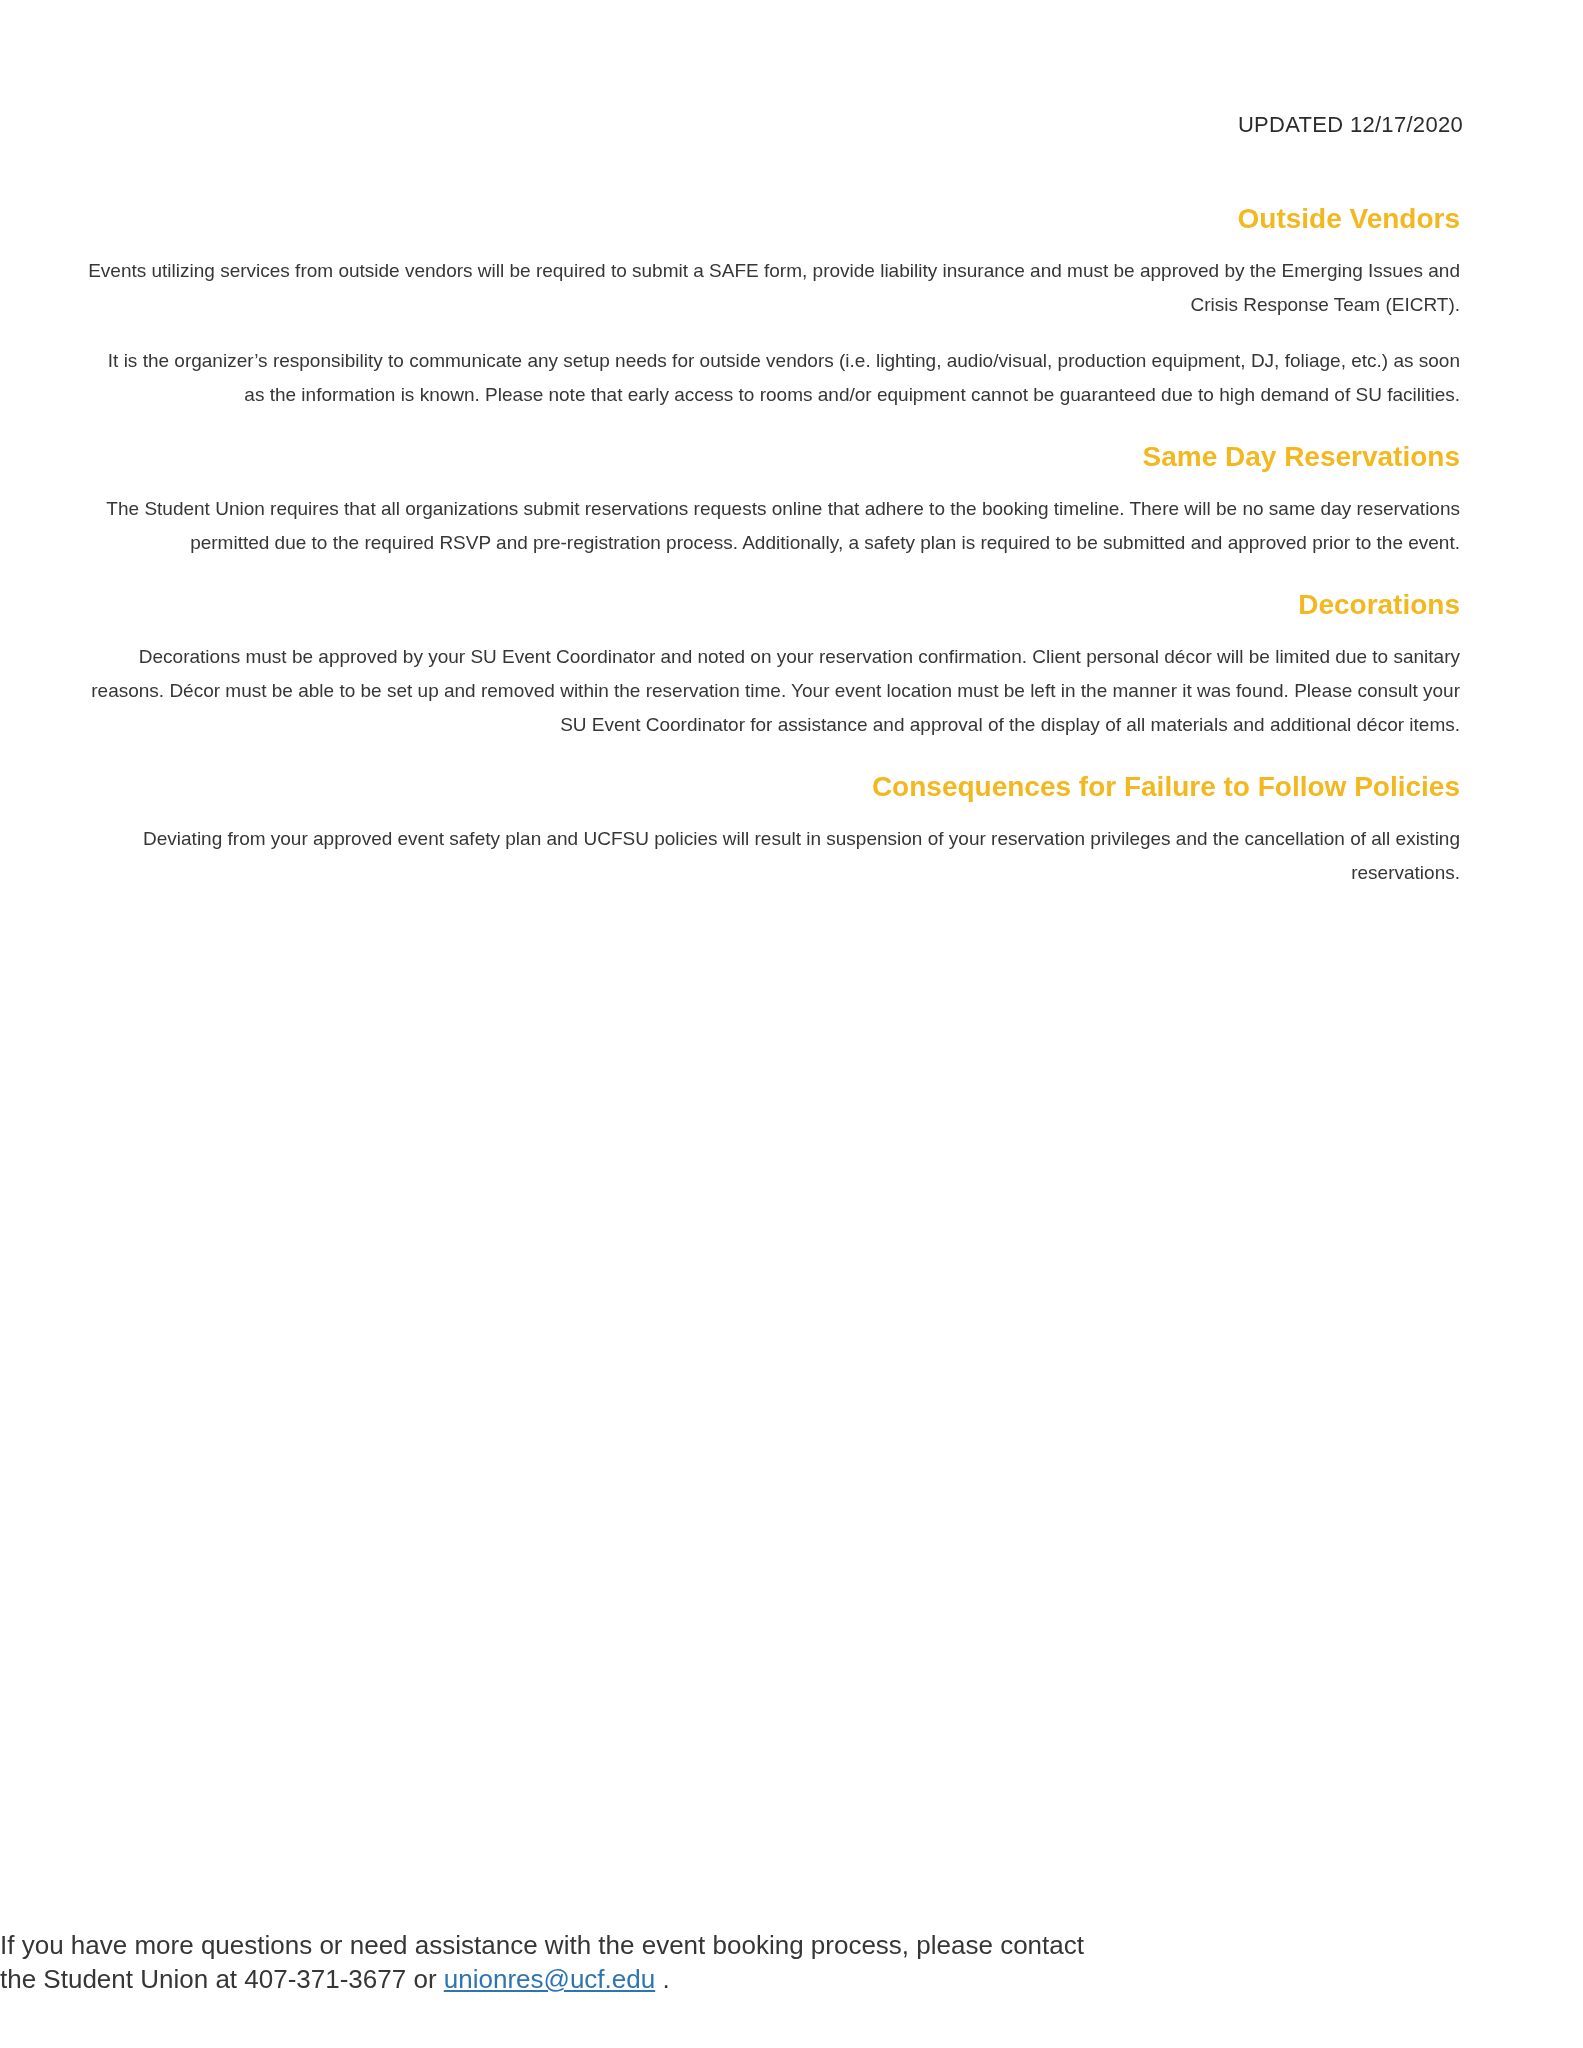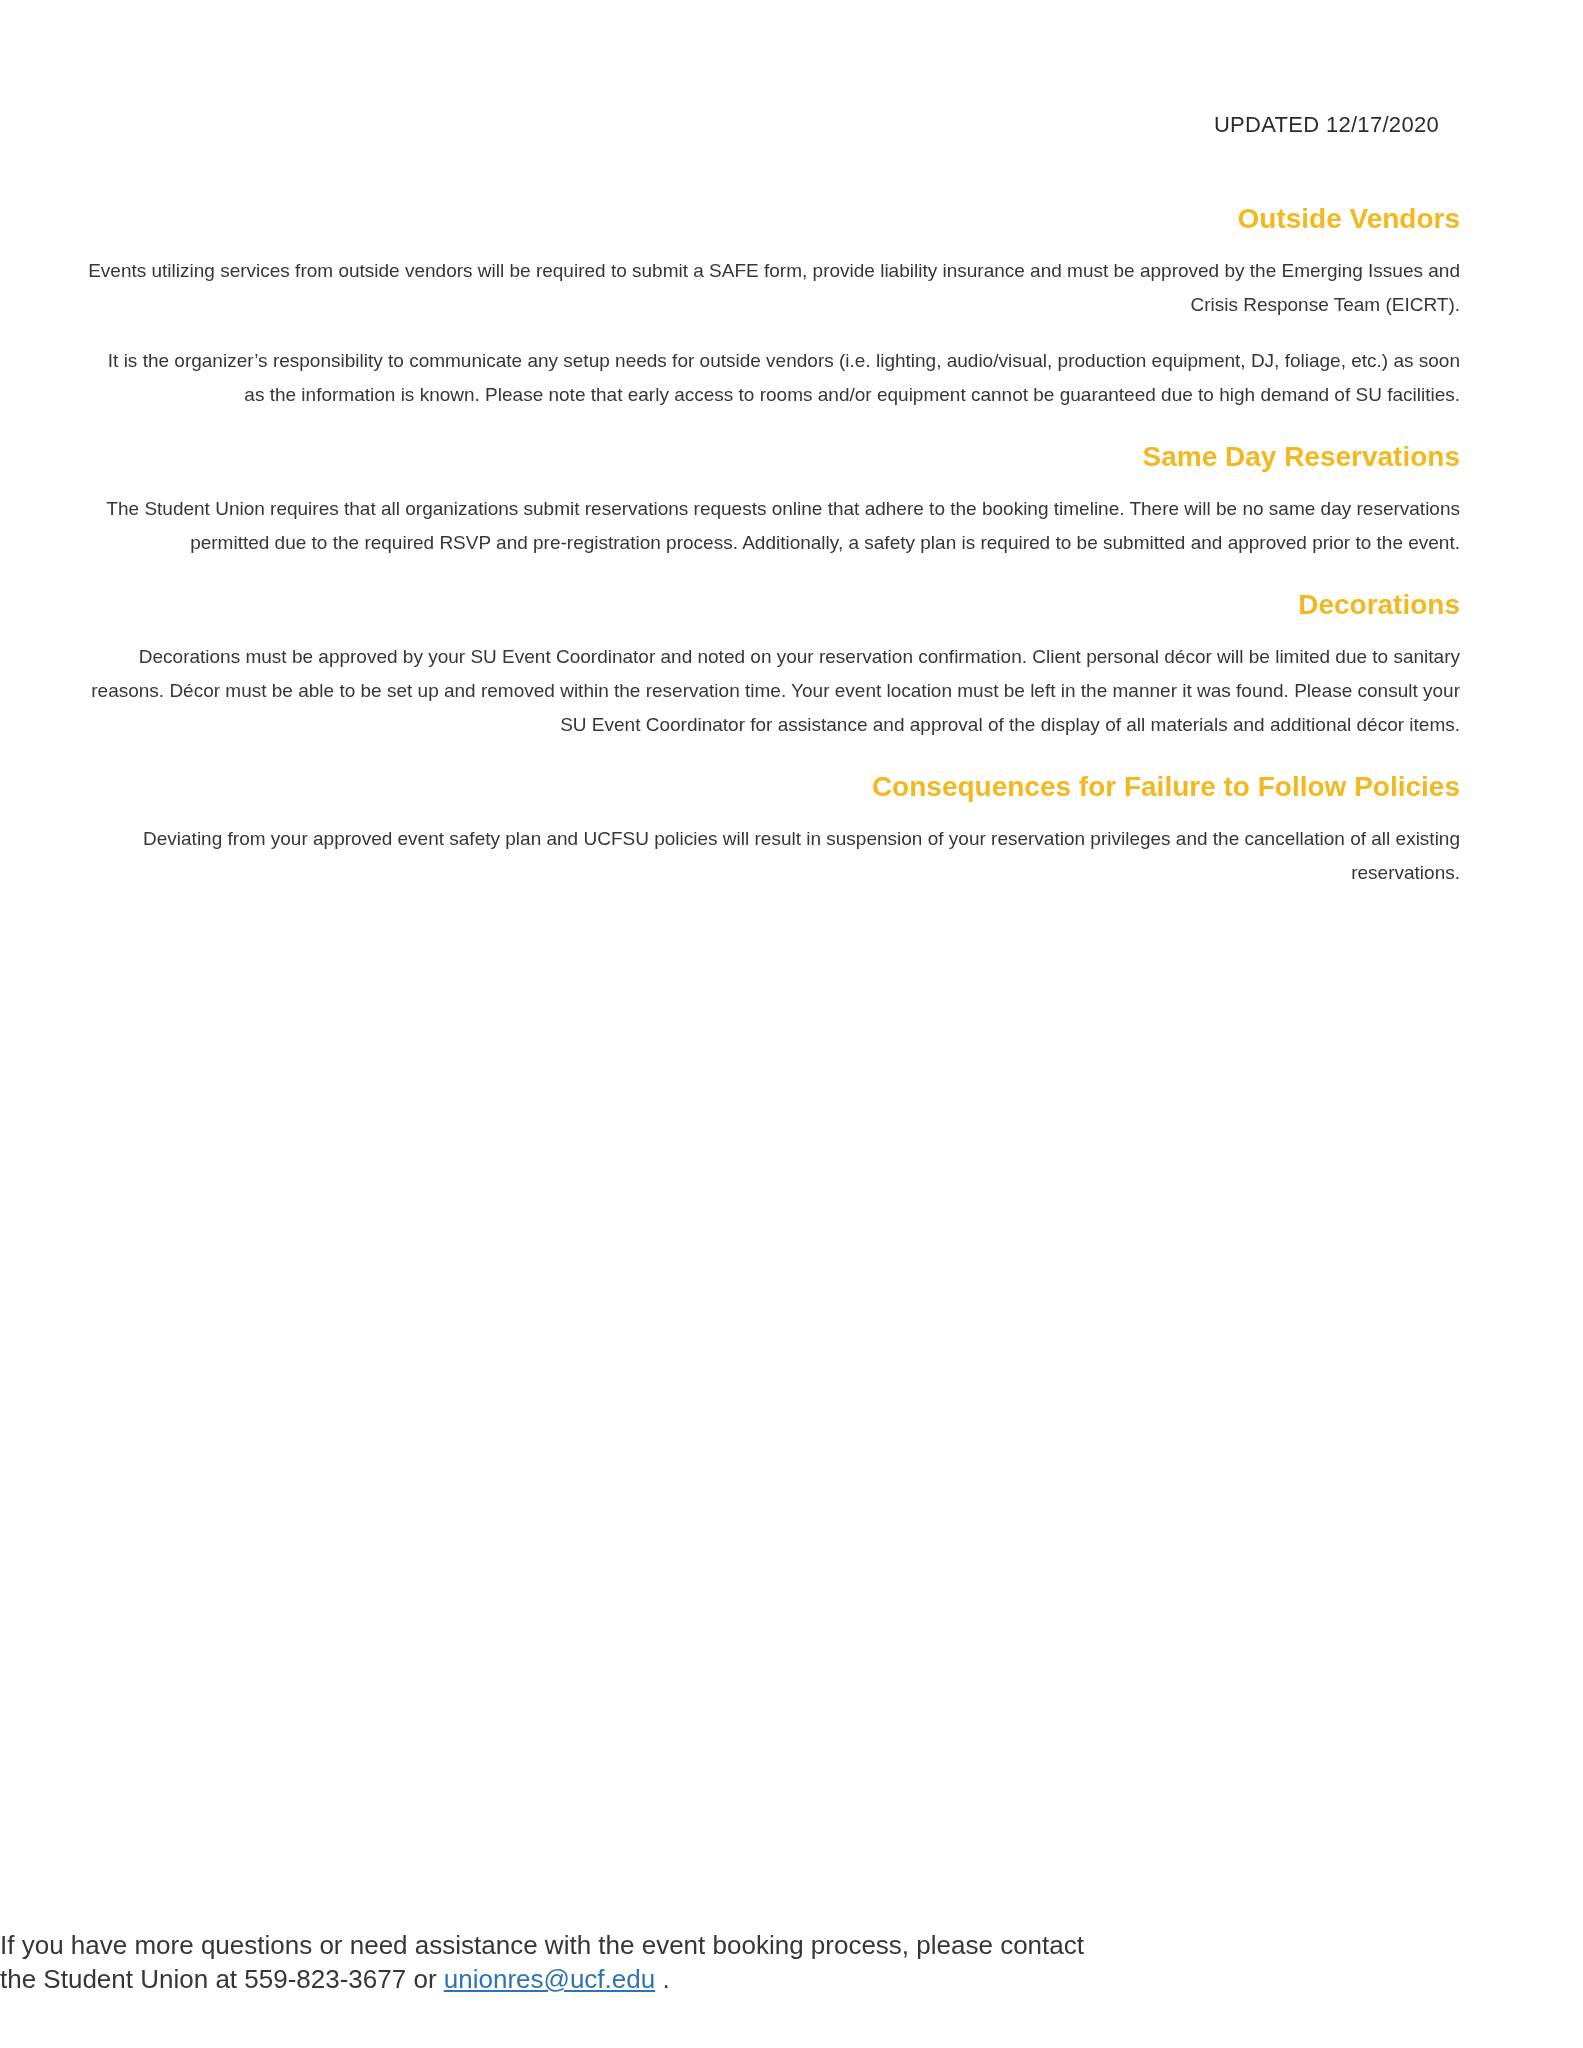--- a/index.html
+++ b/index.html
@@ -13,21 +13,21 @@
     height: 2048px;
     background: #ffffff;
     font-family: "Liberation Sans", sans-serif;
     color: #363636;
     overflow: hidden;
   }
   .updated {
     position: absolute;
     top: 112px;
     left: 88px;
-    right: 144px;
+    right: 120px;
     text-align: right;
     font-size: 22px;
     letter-spacing: 0.3px;
     color: #2b2b2b;
   }
   .content {
     position: absolute;
     top: 202px;
     left: 88px;
     width: 1372px;
@@ -92,16 +92,16 @@
 
     <div class="section">
       <h2>Consequences for Failure to Follow Policies</h2>
       <p>Deviating from your approved event safety plan and UCFSU policies will result in suspension of your reservation privileges and the cancellation of all existing reservations.</p>
     </div>
 
   </div>
 
   <div class="footer">
     <span>If you have more questions or need assistance with the event booking process, please contact</span><br>
-    <span>the Student Union at 559-823-3677 or </span><a href="#">unionres@ucf.edu</a><span> .</span>
+    <span>the Student Union at 407-371-3677 or </span><a href="#">unionres@ucf.edu</a><span> .</span>
   </div>
 
 </div>
 
 </body></html>

